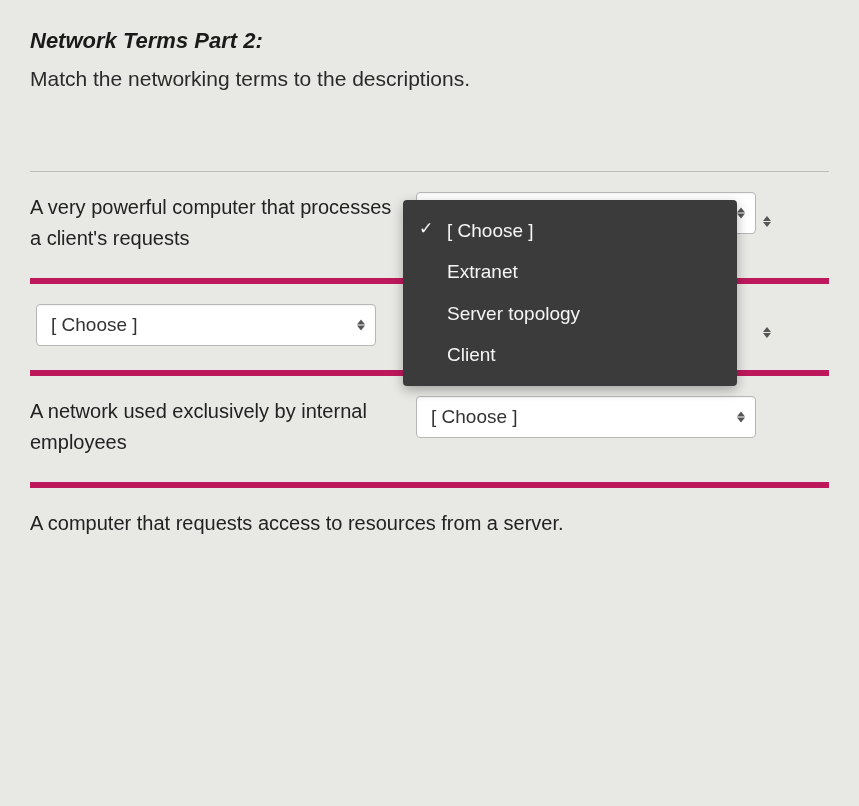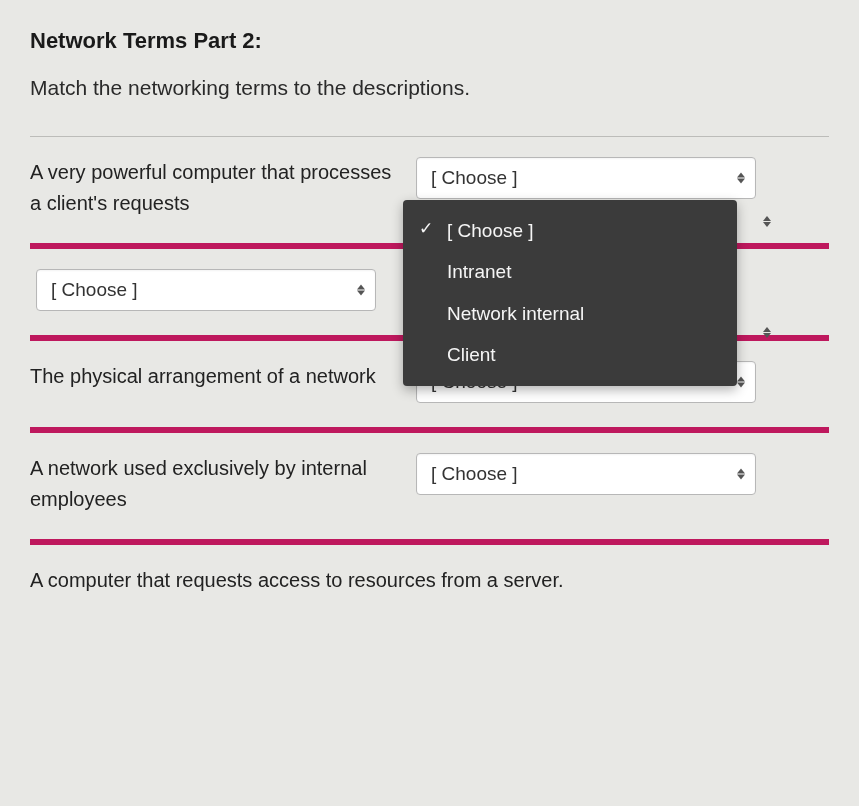--- a/index.html
+++ b/index.html
@@ -11,26 +11,27 @@
       overflow: hidden;
       position: relative;
     }
     .page {
       padding: 28px 30px 0 30px;
     }
     .title {
       font-size: 22px;
       font-weight: 700;
       color: #1a1a1a;
-      margin-bottom: 22px;
+      margin-bottom: 13px;
+      font-style: italic;
     }
     .instruction {
       font-size: 21px;
       color: #2a2a2a;
-      margin-bottom: 36px;
+      margin-bottom: 80px;
     }
     .rows {
       border-top: 1px solid #bcbcb9;
     }
     .row {
       display: flex;
       align-items: flex-start;
       border-bottom: 6px solid #be185d;
       padding: 20px 0 24px 0;
       position: relative;
@@ -144,32 +145,20 @@
         <div class="select-box">
           <span>[ Choose ]</span>
           <span class="caret">
             <span class="caret-up"></span>
               <span class="caret-down"></span>
           </span>
         </div>
       </div>
     </div>
 
-    <div class="row">
-      <div class="prompt">The physical arrangement of a network</div>
-      <div class="select-col">
-        <div class="select-box">
-          <span>[ Choose ]</span>
-          <span class="caret">
-            <span class="caret-up"></span>
-              <span class="caret-down"></span>
-          </span>
-        </div>
-      </div>
-    </div>
 
     <div class="row">
       <div class="prompt">A network used exclusively by internal employees</div>
       <div class="select-col">
         <div class="select-box">
           <span>[ Choose ]</span>
           <span class="caret">
             <span class="caret-up"></span>
               <span class="caret-down"></span>
           </span>
@@ -189,22 +178,22 @@
         </div>
       </div>
     </div>
 
   </div>
   <div class="bottom-divider"></div>
 </div>
 
 <div class="dropdown">
   <div class="dropdown-item selected">[ Choose ]</div>
-  <div class="dropdown-item">Intranet</div>
-  <div class="dropdown-item">Network internal</div>
+  <div class="dropdown-item">Extranet</div>
+  <div class="dropdown-item">Server topology</div>
   <div class="dropdown-item">Client</div>
 </div>
 
 <span class="ghost-caret g1">
   <span class="caret-up"></span>
     <span class="caret-down"></span>
 </span>
 <span class="ghost-caret g2">
   <span class="caret-up"></span>
     <span class="caret-down"></span>

